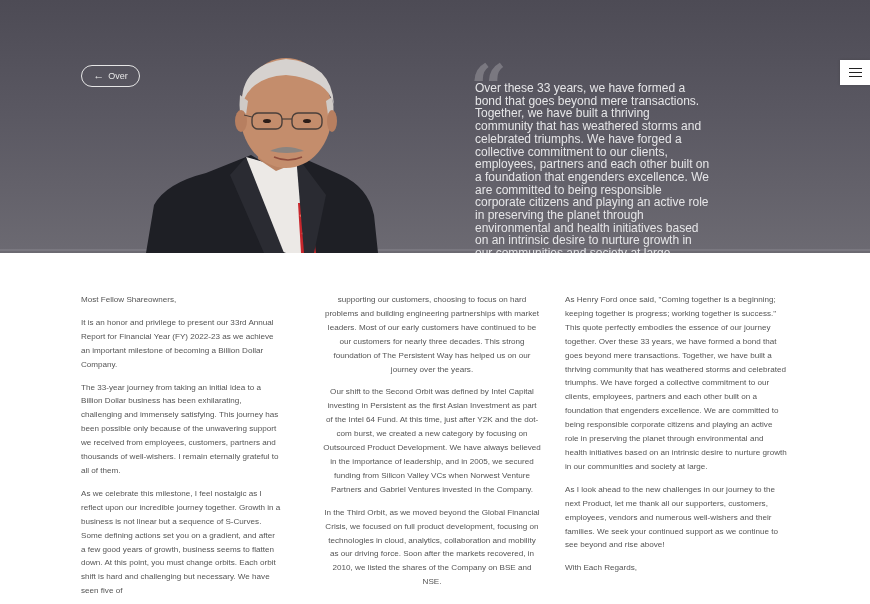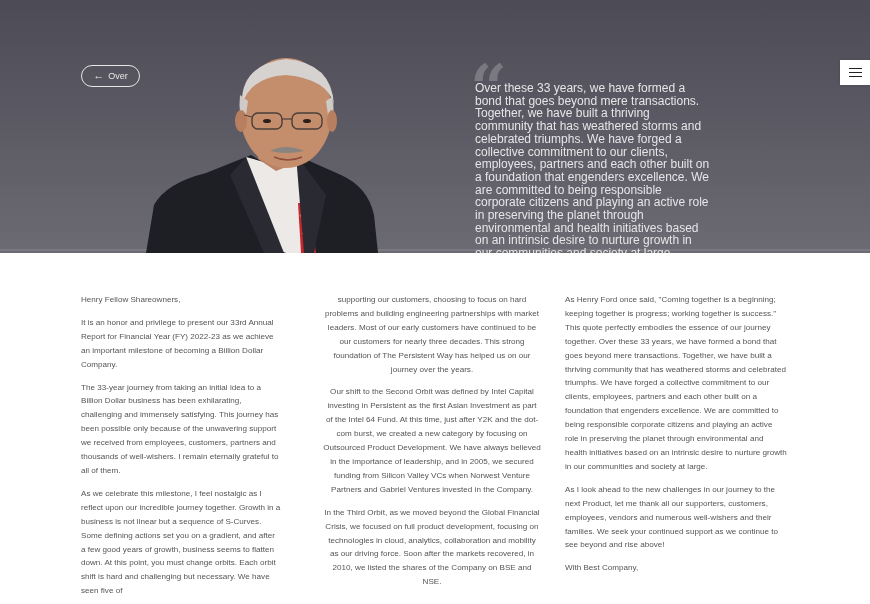--- a/index.html
+++ b/index.html
@@ -98,28 +98,28 @@
 
   <div class="menu-btn">
     <span></span>
     <span></span>
     <span></span>
   </div>
 </div>
 
 <div class="columns">
   <div class="col col1">
-    <p>Henry Fellow Shareowners,</p>
+    <p>Most Fellow Shareowners,</p>
     <p>It is an honor and privilege to present our 33rd Annual Report for Financial Year (FY) 2022-23 as we achieve an important milestone of becoming a Billion Dollar Company.</p>
     <p>The 33-year journey from taking an initial idea to a Billion Dollar business has been exhilarating, challenging and immensely satisfying. This journey has been possible only because of the unwavering support we received from employees, customers, partners and thousands of well-wishers. I remain eternally grateful to all of them.</p>
     <p>As we celebrate this milestone, I feel nostalgic as I reflect upon our incredible journey together. Growth in a business is not linear but a sequence of S-Curves. Some defining actions set you on a gradient, and after a few good years of growth, business seems to flatten down. At this point, you must change orbits. Each orbit shift is hard and challenging but necessary. We have seen five of</p>
   </div>
   <div class="col col2">
     <p>supporting our customers, choosing to focus on hard problems and building engineering partnerships with market leaders. Most of our early customers have continued to be our customers for nearly three decades. This strong foundation of The Persistent Way has helped us on our journey over the years.</p>
     <p>Our shift to the Second Orbit was defined by Intel Capital investing in Persistent as the first Asian Investment as part of the Intel 64 Fund. At this time, just after Y2K and the dot-com burst, we created a new category by focusing on Outsourced Product Development. We have always believed in the importance of leadership, and in 2005, we secured funding from Silicon Valley VCs when Norwest Venture Partners and Gabriel Ventures invested in the Company.</p>
     <p>In the Third Orbit, as we moved beyond the Global Financial Crisis, we focused on full product development, focusing on technologies in cloud, analytics, collaboration and mobility as our driving force. Soon after the markets recovered, in 2010, we listed the shares of the Company on BSE and NSE.</p>
   </div>
   <div class="col col3">
     <p>As Henry Ford once said, "Coming together is a beginning; keeping together is progress; working together is success." This quote perfectly embodies the essence of our journey together. Over these 33 years, we have formed a bond that goes beyond mere transactions. Together, we have built a thriving community that has weathered storms and celebrated triumphs. We have forged a collective commitment to our clients, employees, partners and each other built on a foundation that engenders excellence. We are committed to being responsible corporate citizens and playing an active role in preserving the planet through environmental and health initiatives based on an intrinsic desire to nurture growth in our communities and society at large.</p>
     <p>As I look ahead to the new challenges in our journey to the next Product, let me thank all our supporters, customers, employees, vendors and numerous well-wishers and their families. We seek your continued support as we continue to see beyond and rise above!</p>
-    <p>With Best Company,</p>
+    <p>With Each Regards,</p>
   </div>
 </div>
 
 </body></html>

